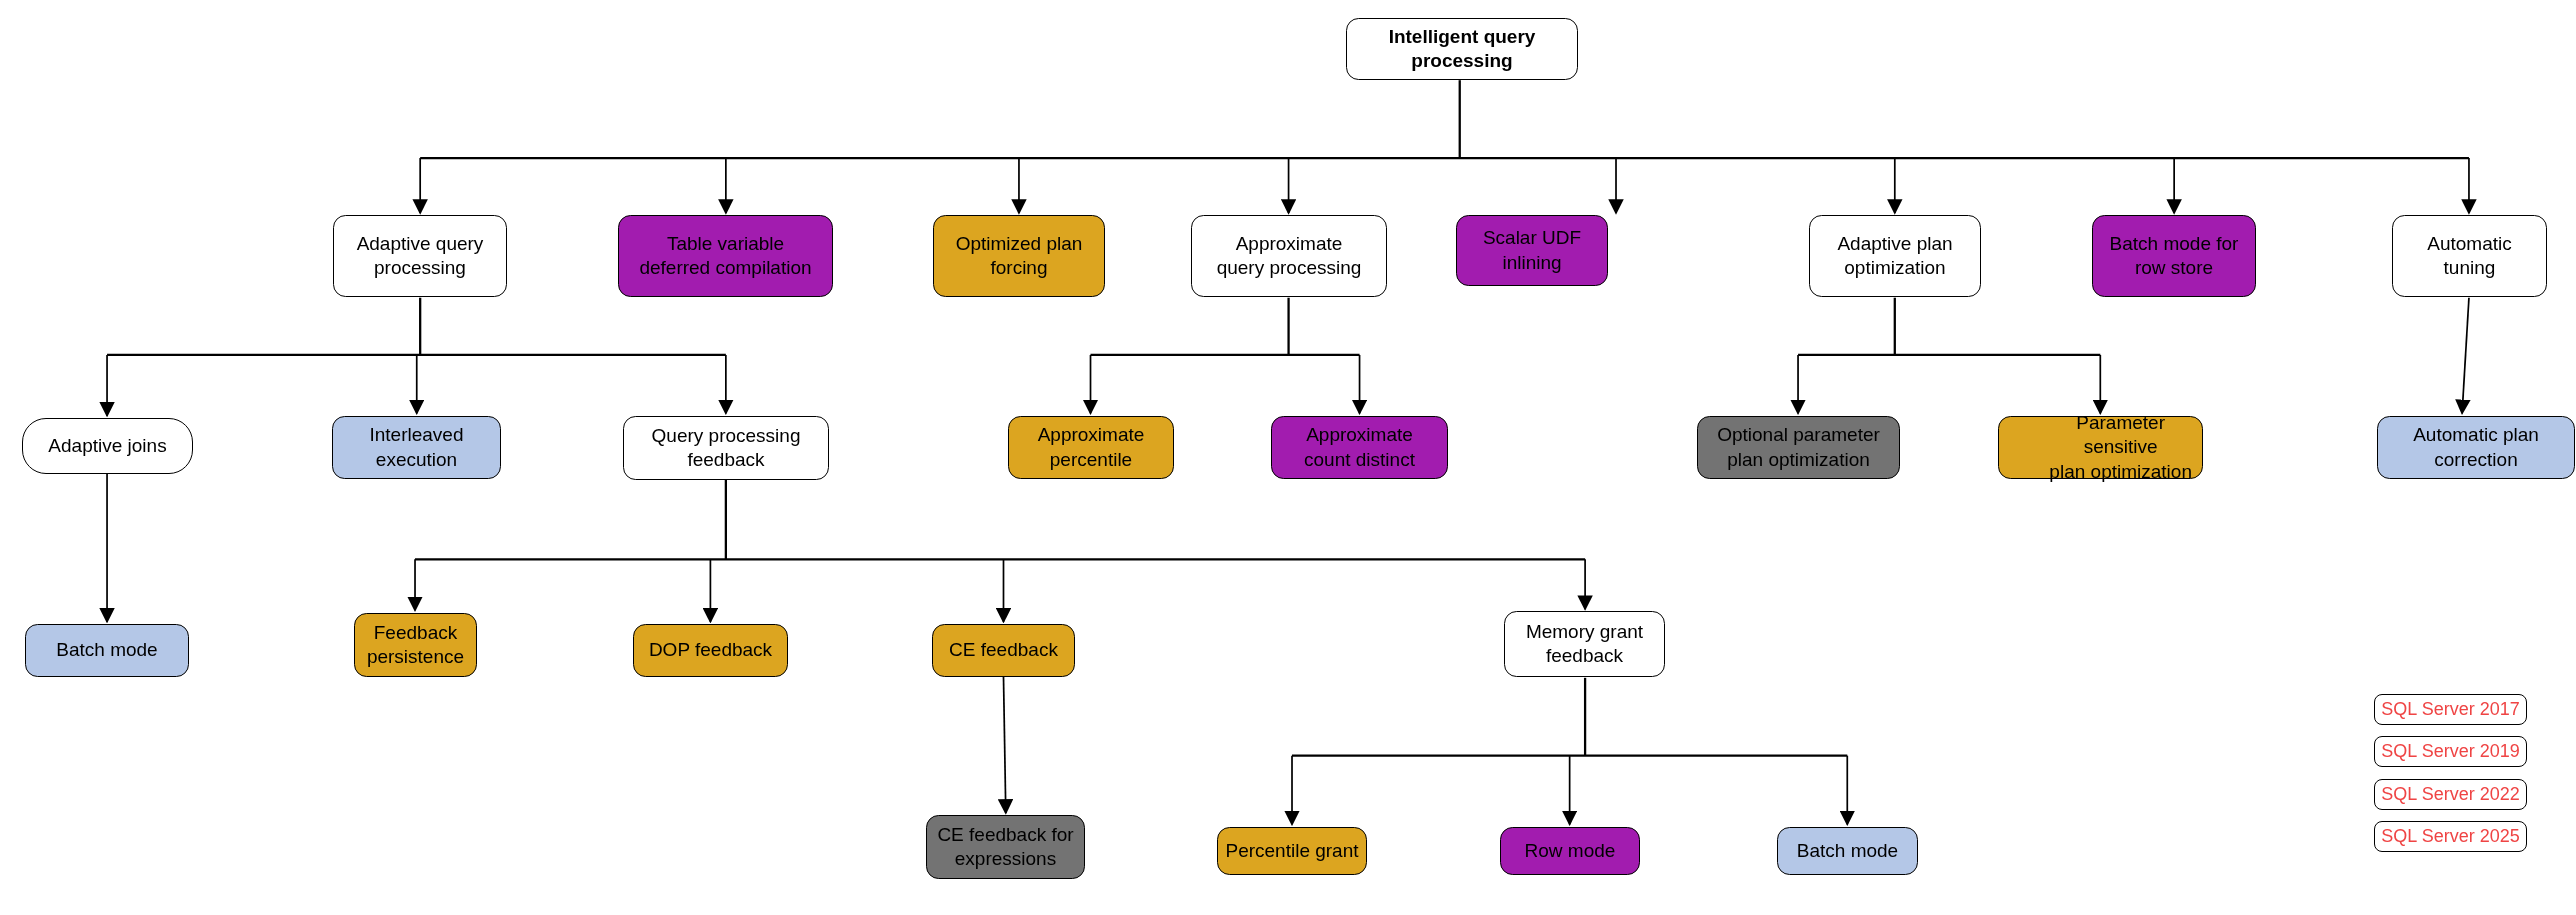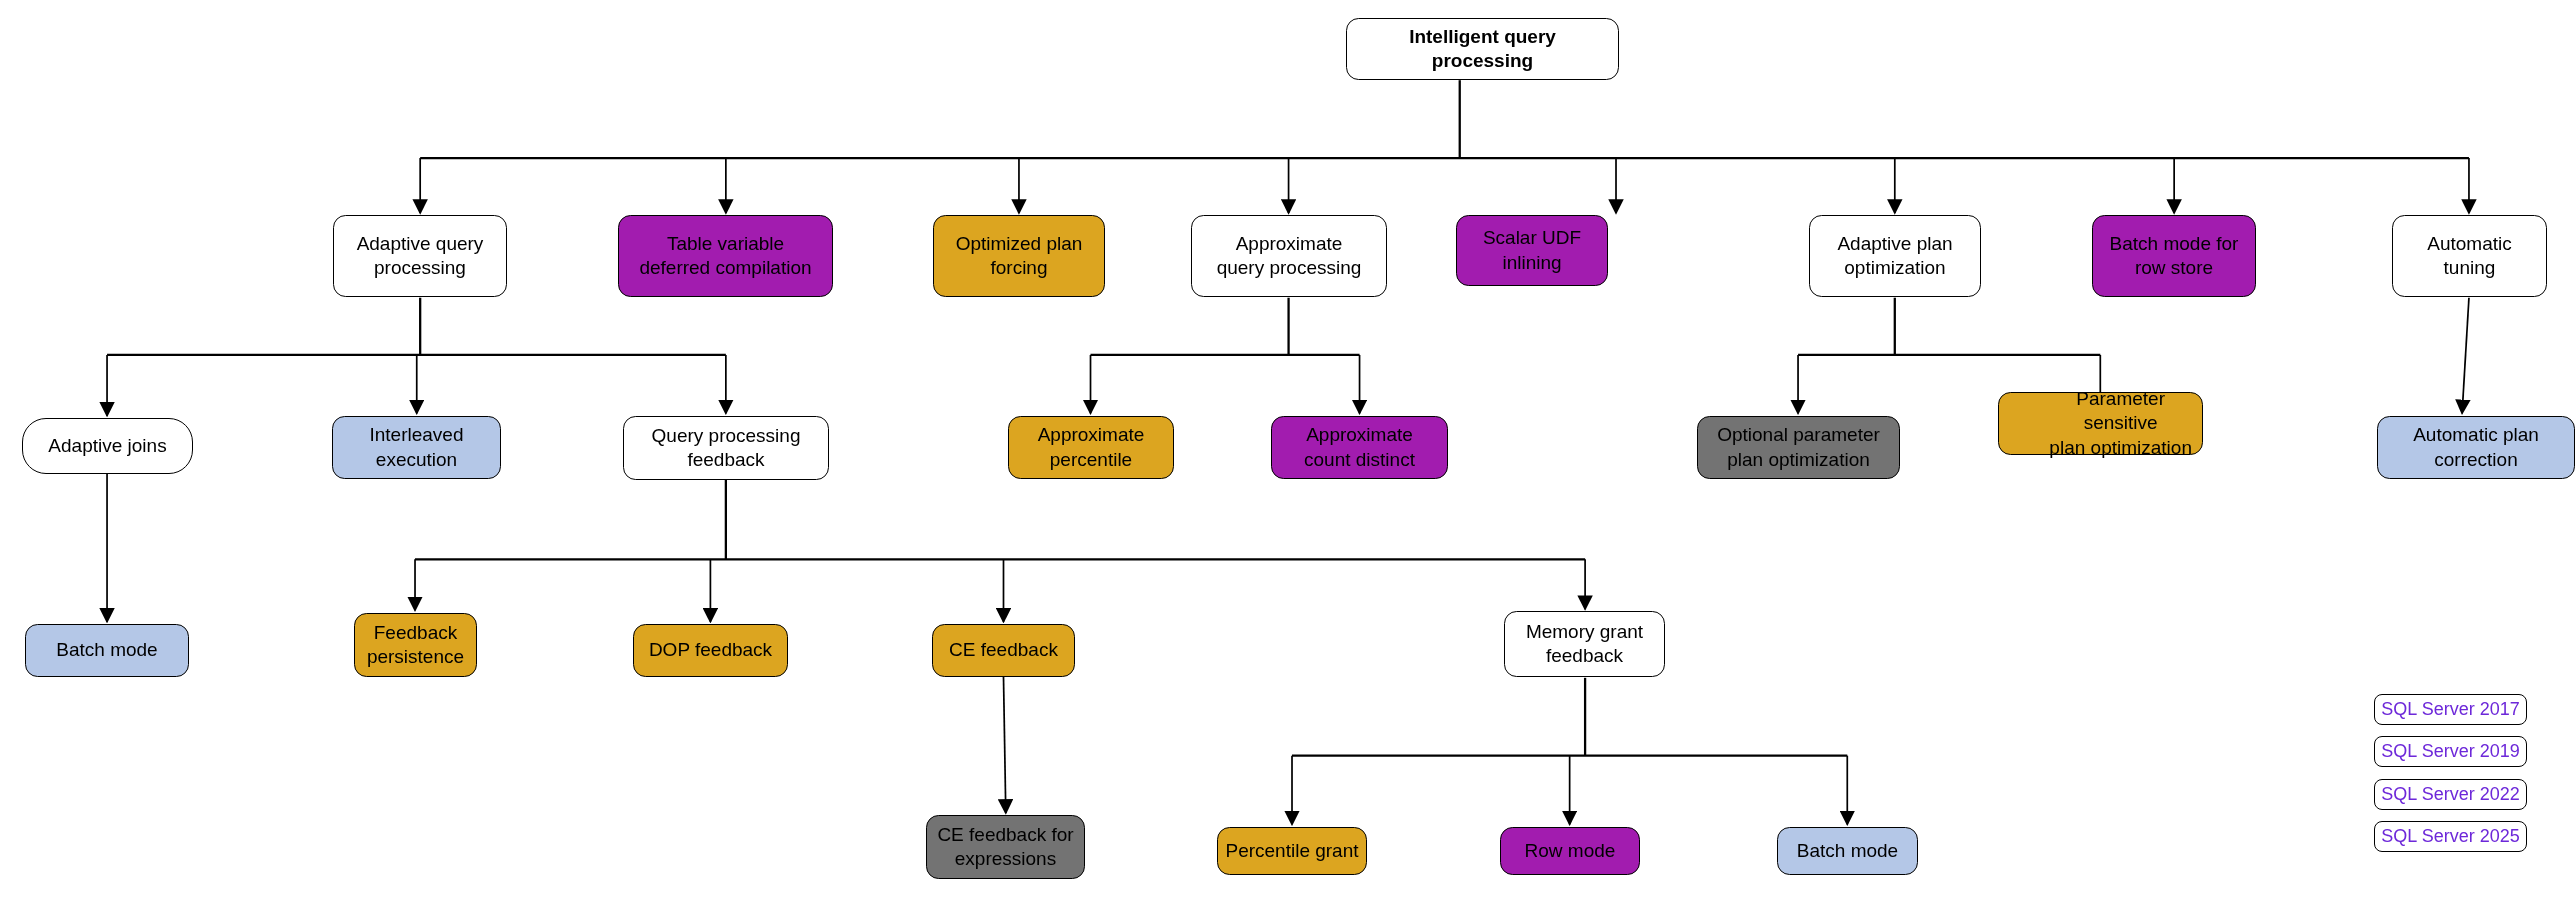--- a/index.html
+++ b/index.html
@@ -53,21 +53,21 @@
   .legend-item {
     position: absolute;
     box-sizing: border-box;
     border: 1.7px solid #000000;
     border-radius: 8px;
     display: flex;
     align-items: center;
     justify-content: center;
     font-family: "Liberation Sans", sans-serif;
     font-size: 18px;
-    color: #6d28d9;
+    color: #ef4444;
     white-space: nowrap;
   }
 </style>
 </head>
 <body>
 
 <div id="canvas">
 
   <svg id="edge-layer" viewBox="0 0 4500 1600" xmlns="http://www.w3.org/2000/svg">
     <defs>
@@ -110,21 +110,21 @@
         <line x1="1753" y1="1182" x2="1757" y2="1420" stroke="#000000" stroke-width="3" marker-end="url(#arrowhead)"></line>
         <line x1="2769" y1="1184" x2="2769" y2="1320" stroke="#000000" stroke-width="4"></line>
         <line x1="2257" y1="1320" x2="3227" y2="1320" stroke="#000000" stroke-width="4"></line>
         <line x1="2257" y1="1320" x2="2257" y2="1440" stroke="#000000" stroke-width="3" marker-end="url(#arrowhead)"></line>
         <line x1="2742" y1="1320" x2="2742" y2="1440" stroke="#000000" stroke-width="3" marker-end="url(#arrowhead)"></line>
         <line x1="3227" y1="1320" x2="3227" y2="1440" stroke="#000000" stroke-width="3" marker-end="url(#arrowhead)"></line>
       </g>
   </svg>
 
   <div id="node-layer">
-      <div class="node fill-white root" style="left: 1346px; top: 18.3px; width: 273px; height: 62px;"><span>Intelligent query
+      <div class="node fill-white root" style="left: 1346px; top: 18.3px; width: 232px; height: 62px;"><span>Intelligent query
 processing</span></div>
       <div class="node fill-white" style="left: 333px; top: 215px; width: 174px; height: 82px;"><span>Adaptive query
 processing</span></div>
       <div class="node fill-gray" style="left: 618px; top: 215px; width: 215px; height: 82px;"><span>Table variable
 deferred compilation</span></div>
       <div class="node fill-gold" style="left: 933px; top: 215px; width: 172px; height: 82px;"><span>Optimized plan
 forcing</span></div>
       <div class="node fill-white" style="left: 1191px; top: 215px; width: 196px; height: 82px;"><span>Approximate
 query processing</span></div>
       <div class="node fill-gray" style="left: 1456px; top: 215px; width: 152px; height: 71px;"><span>Scalar UDF
@@ -139,21 +139,21 @@
       <div class="node fill-blue" style="left: 332px; top: 416px; width: 169px; height: 63px;"><span>Interleaved
 execution</span></div>
       <div class="node fill-white" style="left: 623px; top: 416px; width: 206px; height: 64px;"><span>Query processing
 feedback</span></div>
       <div class="node fill-gold" style="left: 1008px; top: 416px; width: 166px; height: 63px;"><span>Approximate
 percentile</span></div>
       <div class="node fill-gray" style="left: 1271px; top: 416px; width: 177px; height: 63px;"><span>Approximate
 count distinct</span></div>
       <div class="node fill-green" style="left: 1697px; top: 416px; width: 203px; height: 63px;"><span>Optional parameter
 plan optimization</span></div>
-      <div class="node fill-gold" style="left: 1998px; top: 392px; width: 205px; height: 63px; padding-left: 46px;"><span>Parameter sensitive
+      <div class="node fill-gold" style="left: 1998px; top: 416px; width: 205px; height: 63px; padding-left: 46px;"><span>Parameter sensitive
 plan optimization</span></div>
       <div class="node fill-blue" style="left: 2377px; top: 416px; width: 198px; height: 63px;"><span>Automatic plan
 correction</span></div>
       <div class="node fill-blue" style="left: 25px; top: 624px; width: 164px; height: 53px;"><span>Batch mode</span></div>
       <div class="node fill-gold" style="left: 354px; top: 613px; width: 123px; height: 64px;"><span>Feedback
 persistence</span></div>
       <div class="node fill-gold" style="left: 633px; top: 624px; width: 155px; height: 53px;"><span>DOP feedback</span></div>
       <div class="node fill-gold" style="left: 932px; top: 624px; width: 143px; height: 53px;"><span>CE feedback</span></div>
       <div class="node fill-white" style="left: 1504px; top: 611px; width: 161px; height: 66px;"><span>Memory grant
 feedback</span></div>

